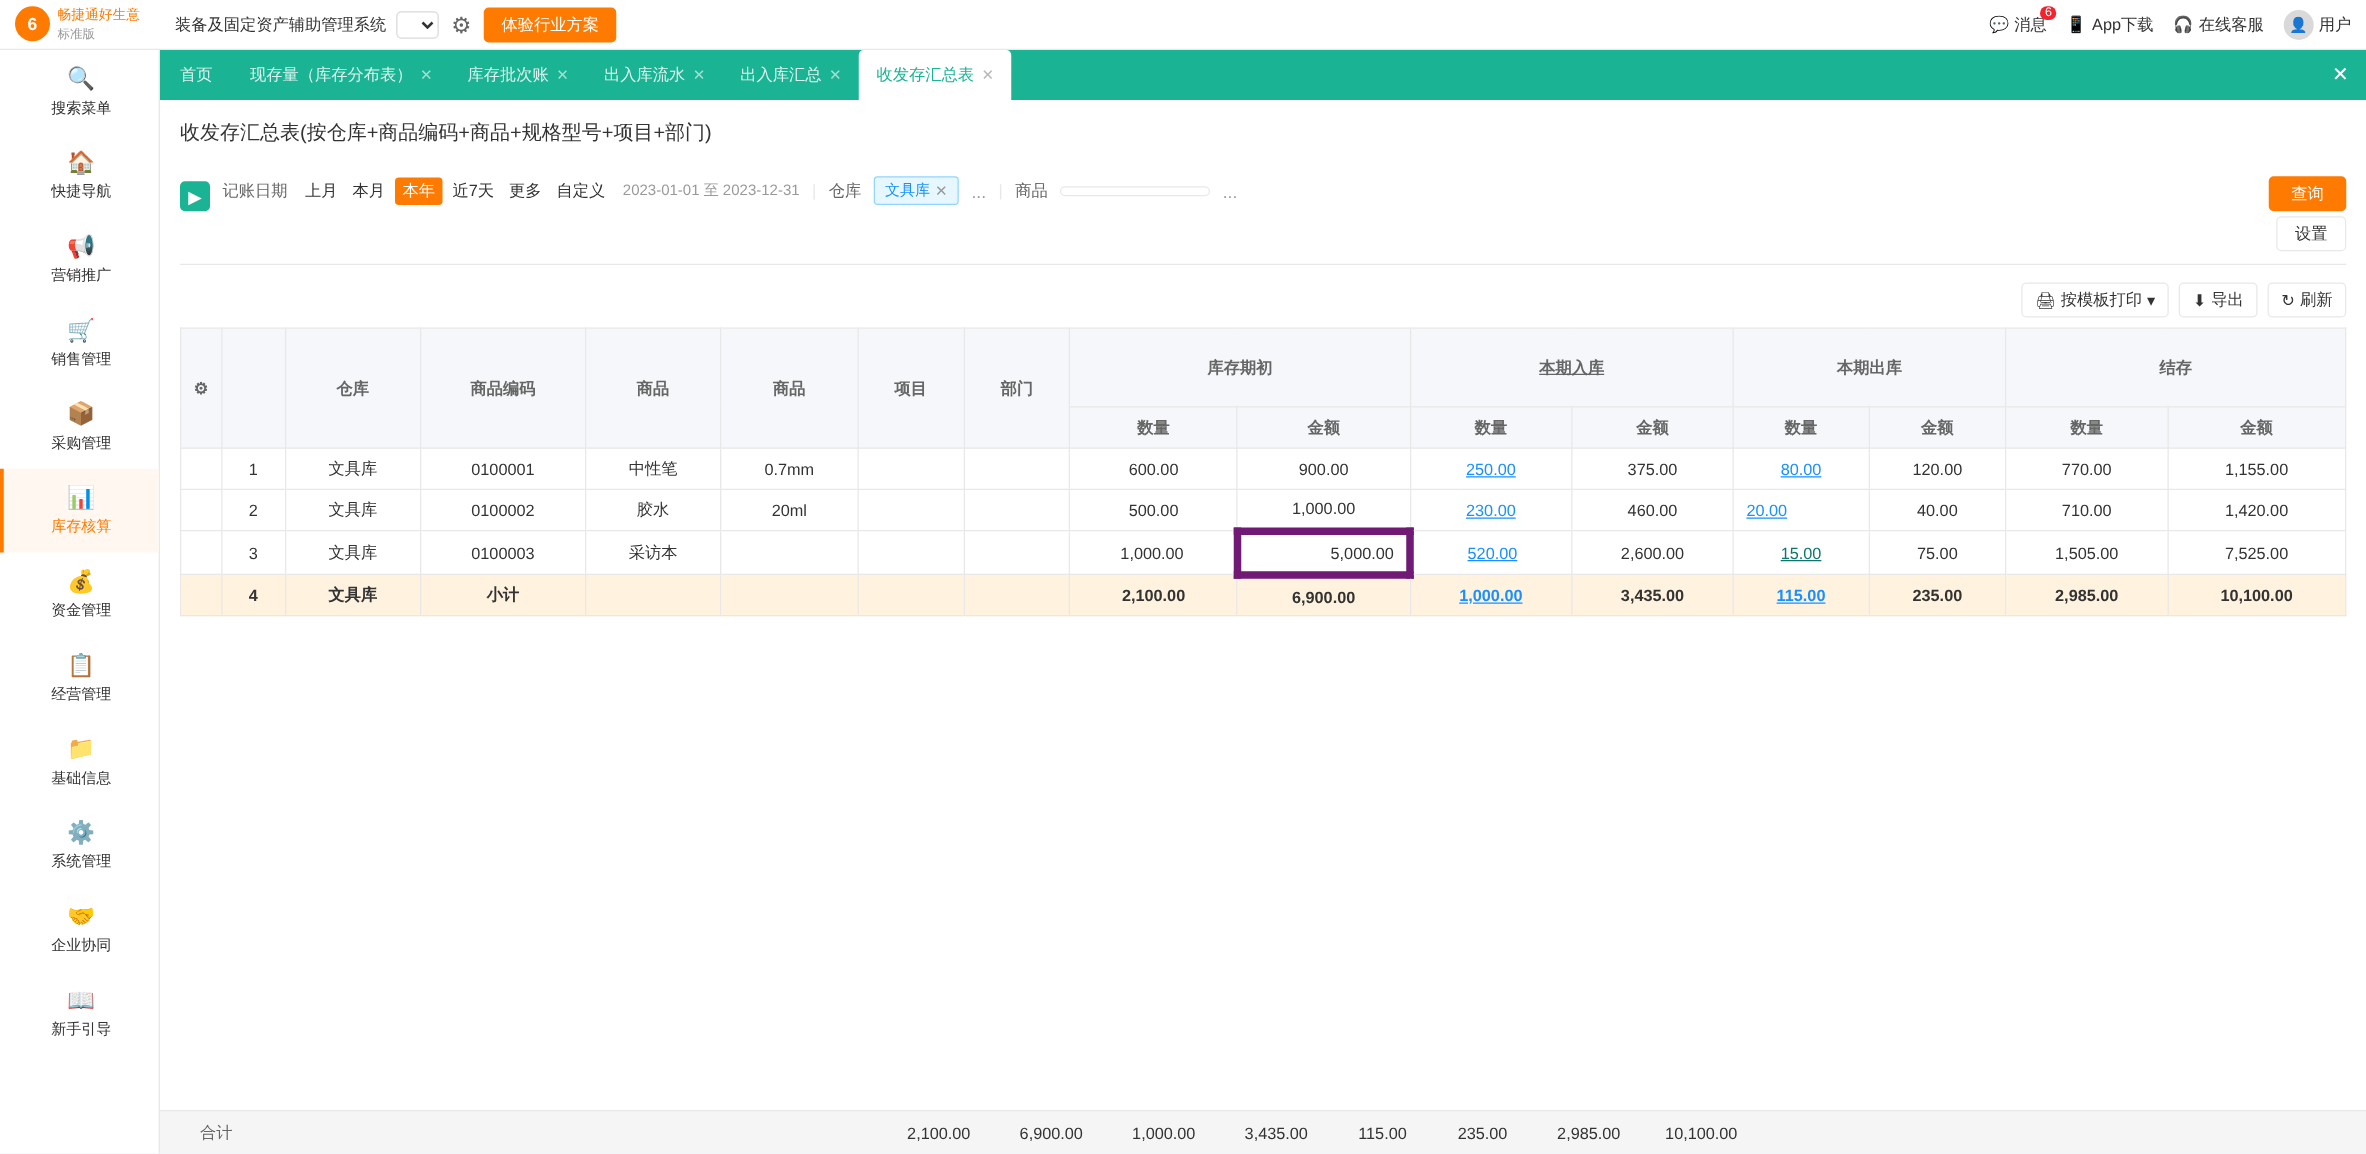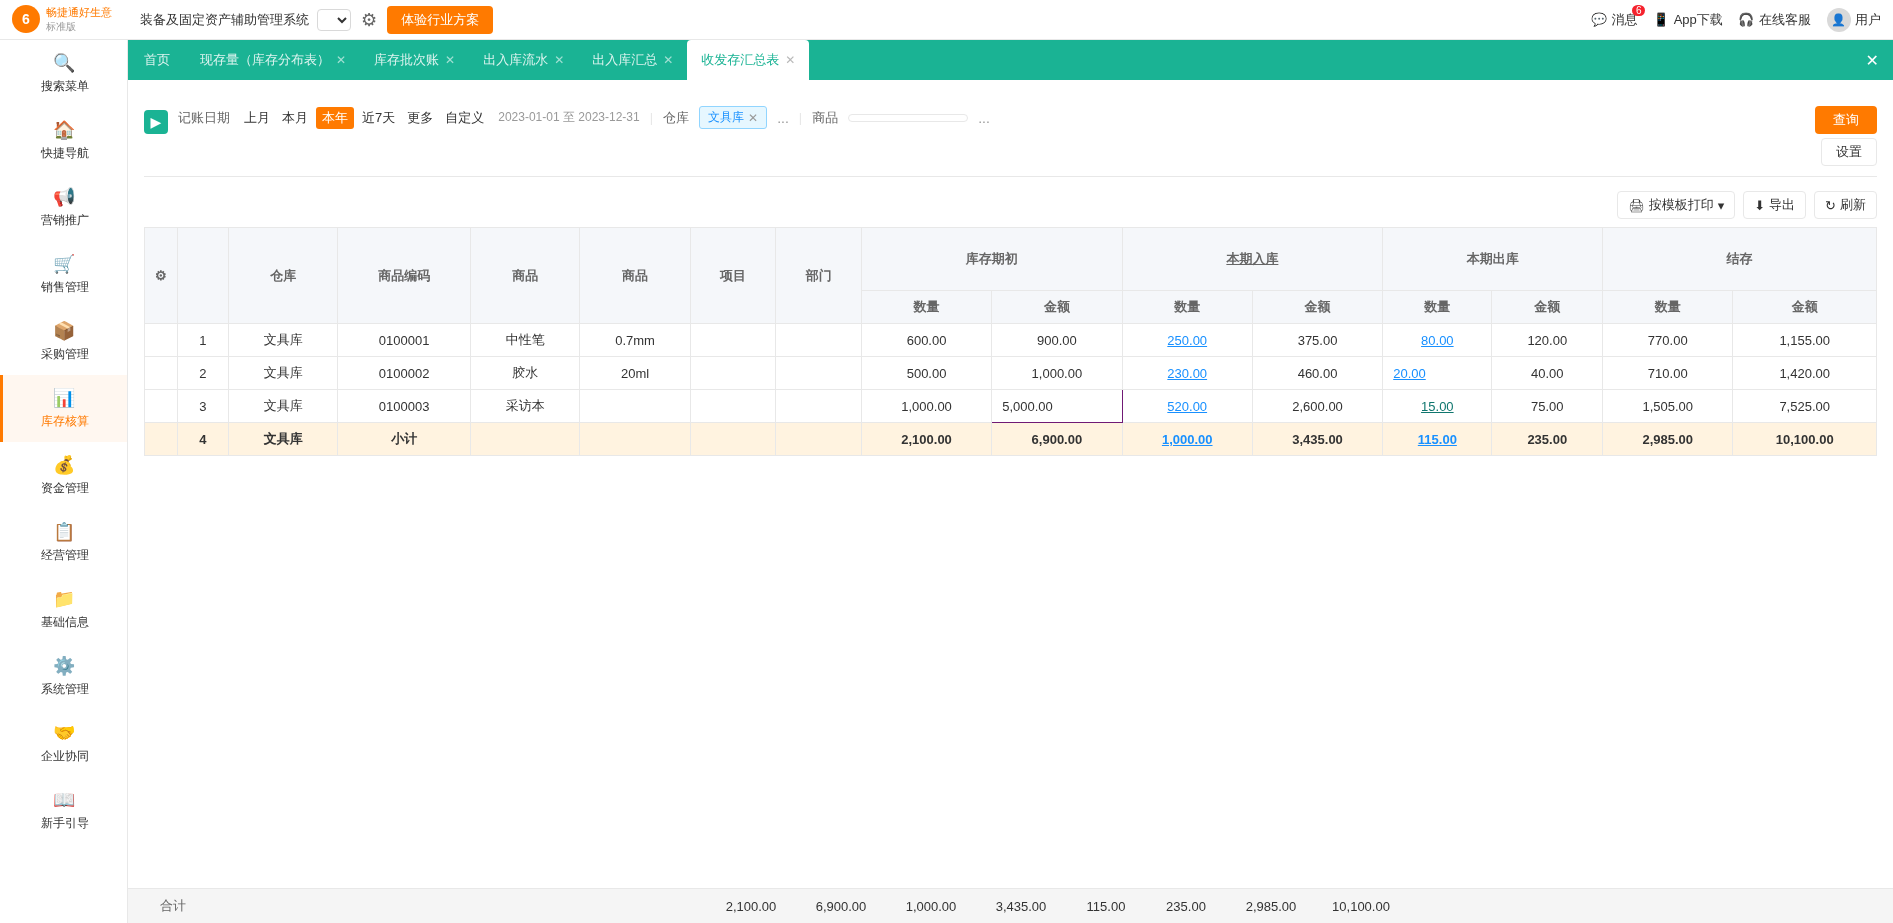--- a/index.html
+++ b/index.html
@@ -121,20 +121,21 @@
       <div style="display:flex;align-items:center;padding:0 14px;height:40px;color:#1ab394;background:#fff;cursor:pointer;font-size:13px;gap:6px;border-radius:4px 4px 0 0;">
         <span>收发存汇总表</span>
         <span style="font-size:12px;cursor:pointer;opacity:0.7;color:#999;">✕</span>
       </div>
       <span style="margin-left:auto;padding:0 14px;color:#fff;cursor:pointer;font-size:16px;">✕</span>
     </div>
 
     <div style="flex:1;overflow-y:auto;background:#f5f5f5;display:flex;flex-direction:column;">
       <div style="background:#fff;margin:0;padding:16px;flex:1;">
 
+        <div style="font-size:16px;color:#333;font-weight:500;margin-bottom:14px;">收发存汇总表(按仓库+商品编码+商品+规格型号+项目+部门)</div>
 
         <div style="display:flex;align-items:flex-start;gap:10px;padding:10px 0;border-bottom:1px solid #e8e8e8;margin-bottom:10px;flex-wrap:wrap;">
           <button style="background:#1ab394;color:#fff;border:none;border-radius:4px;width:24px;height:24px;cursor:pointer;font-size:14px;flex-shrink:0;margin-top:4px;">▶</button>
           <div style="flex:1;display:flex;flex-direction:column;gap:8px;">
             <div style="display:flex;align-items:center;gap:10px;flex-wrap:wrap;">
               <span style="color:#666;font-size:13px;">记账日期</span>
               <div style="display:flex;gap:4px;align-items:center;">
                 <button style="background:none;border:none;color:#333;cursor:pointer;font-size:13px;padding:2px 4px;">上月</button>
                 <button style="background:none;border:none;color:#333;cursor:pointer;font-size:13px;padding:2px 4px;">本月</button>
                 <button style="background:#ff7a00;color:#fff;border:none;border-radius:3px;cursor:pointer;font-size:13px;padding:2px 6px;">本年</button>
@@ -251,21 +252,21 @@
             <tr>
               <td style="border:1px solid #e8e8e8;padding:7px 10px;text-align:center;"></td>
               <td style="border:1px solid #e8e8e8;padding:7px 10px;text-align:center;">3</td>
               <td style="border:1px solid #e8e8e8;padding:7px 10px;text-align:center;">文具库</td>
               <td style="border:1px solid #e8e8e8;padding:7px 10px;text-align:center;">0100003</td>
               <td style="border:1px solid #e8e8e8;padding:7px 10px;text-align:center;">采访本</td>
               <td style="border:1px solid #e8e8e8;padding:7px 10px;text-align:center;"></td>
               <td style="border:1px solid #e8e8e8;padding:7px 10px;text-align:center;"></td>
               <td style="border:1px solid #e8e8e8;padding:7px 10px;text-align:center;"></td>
               <td style="border:1px solid #e8e8e8;padding:7px 10px;text-align:center;">1,000.00</td>
-              <td style="border:1px solid #701a75;padding:7px 10px;text-align:left;">5,000.00</td>
+              <td style="border:6px solid #701a75;padding:7px 10px;text-align:right;">5,000.00</td>
               <td style="border:1px solid #e8e8e8;padding:7px 10px;text-align:center;color:#1890ff;text-decoration:underline;cursor:pointer;">520.00</td>
               <td style="border:1px solid #e8e8e8;padding:7px 10px;text-align:center;">2,600.00</td>
               <td style="border:1px solid #e8e8e8;padding:7px 10px;text-align:center;color:#0f766e;text-decoration:underline;cursor:pointer;">15.00</td>
               <td style="border:1px solid #e8e8e8;padding:7px 10px;text-align:center;">75.00</td>
               <td style="border:1px solid #e8e8e8;padding:7px 10px;text-align:center;">1,505.00</td>
               <td style="border:1px solid #e8e8e8;padding:7px 10px;text-align:center;">7,525.00</td>
             </tr>
 
             <tr style="background:#fff3e0;font-weight:bold;">
               <td style="border:1px solid #e8e8e8;padding:7px 10px;text-align:center;"></td>

